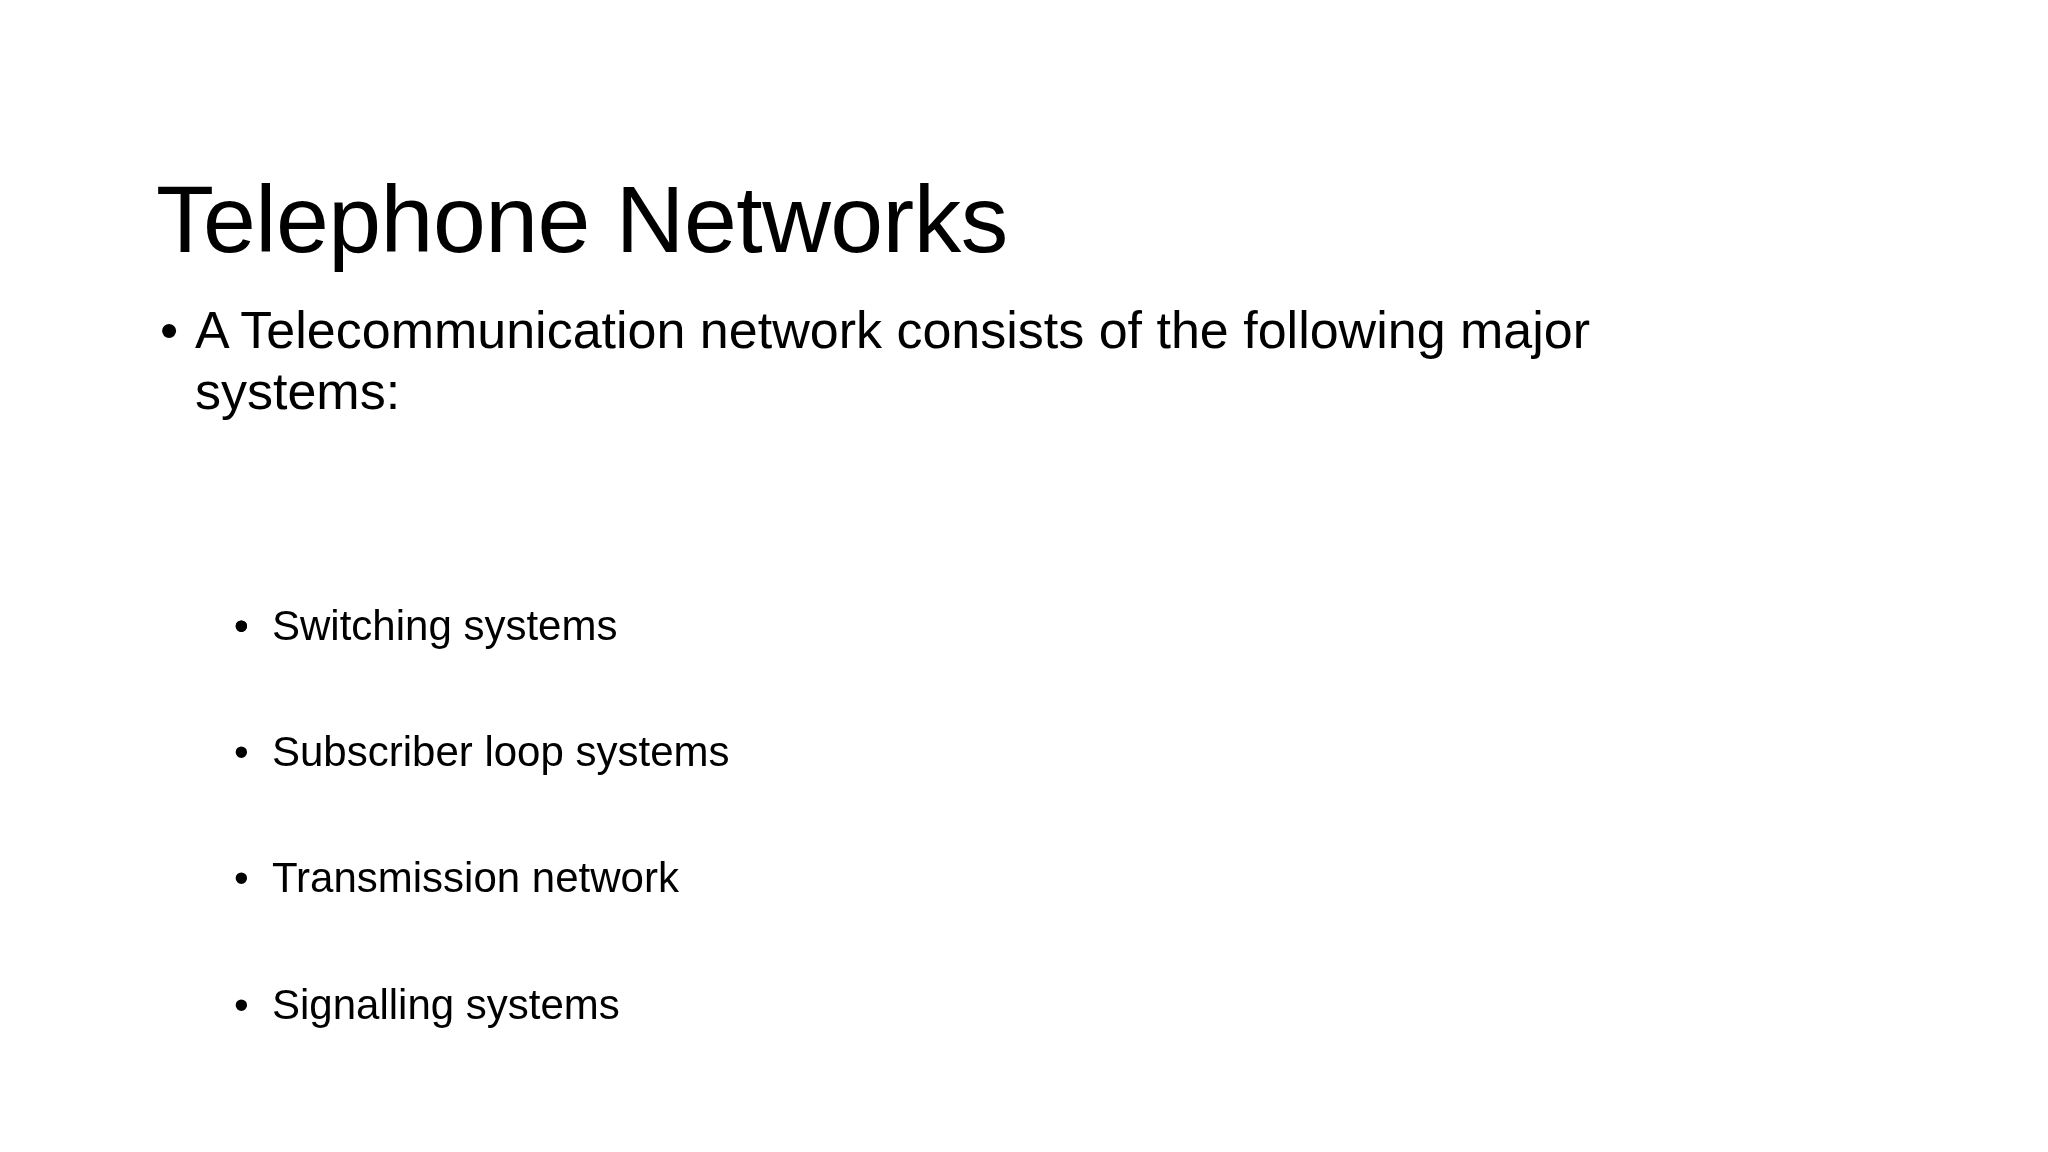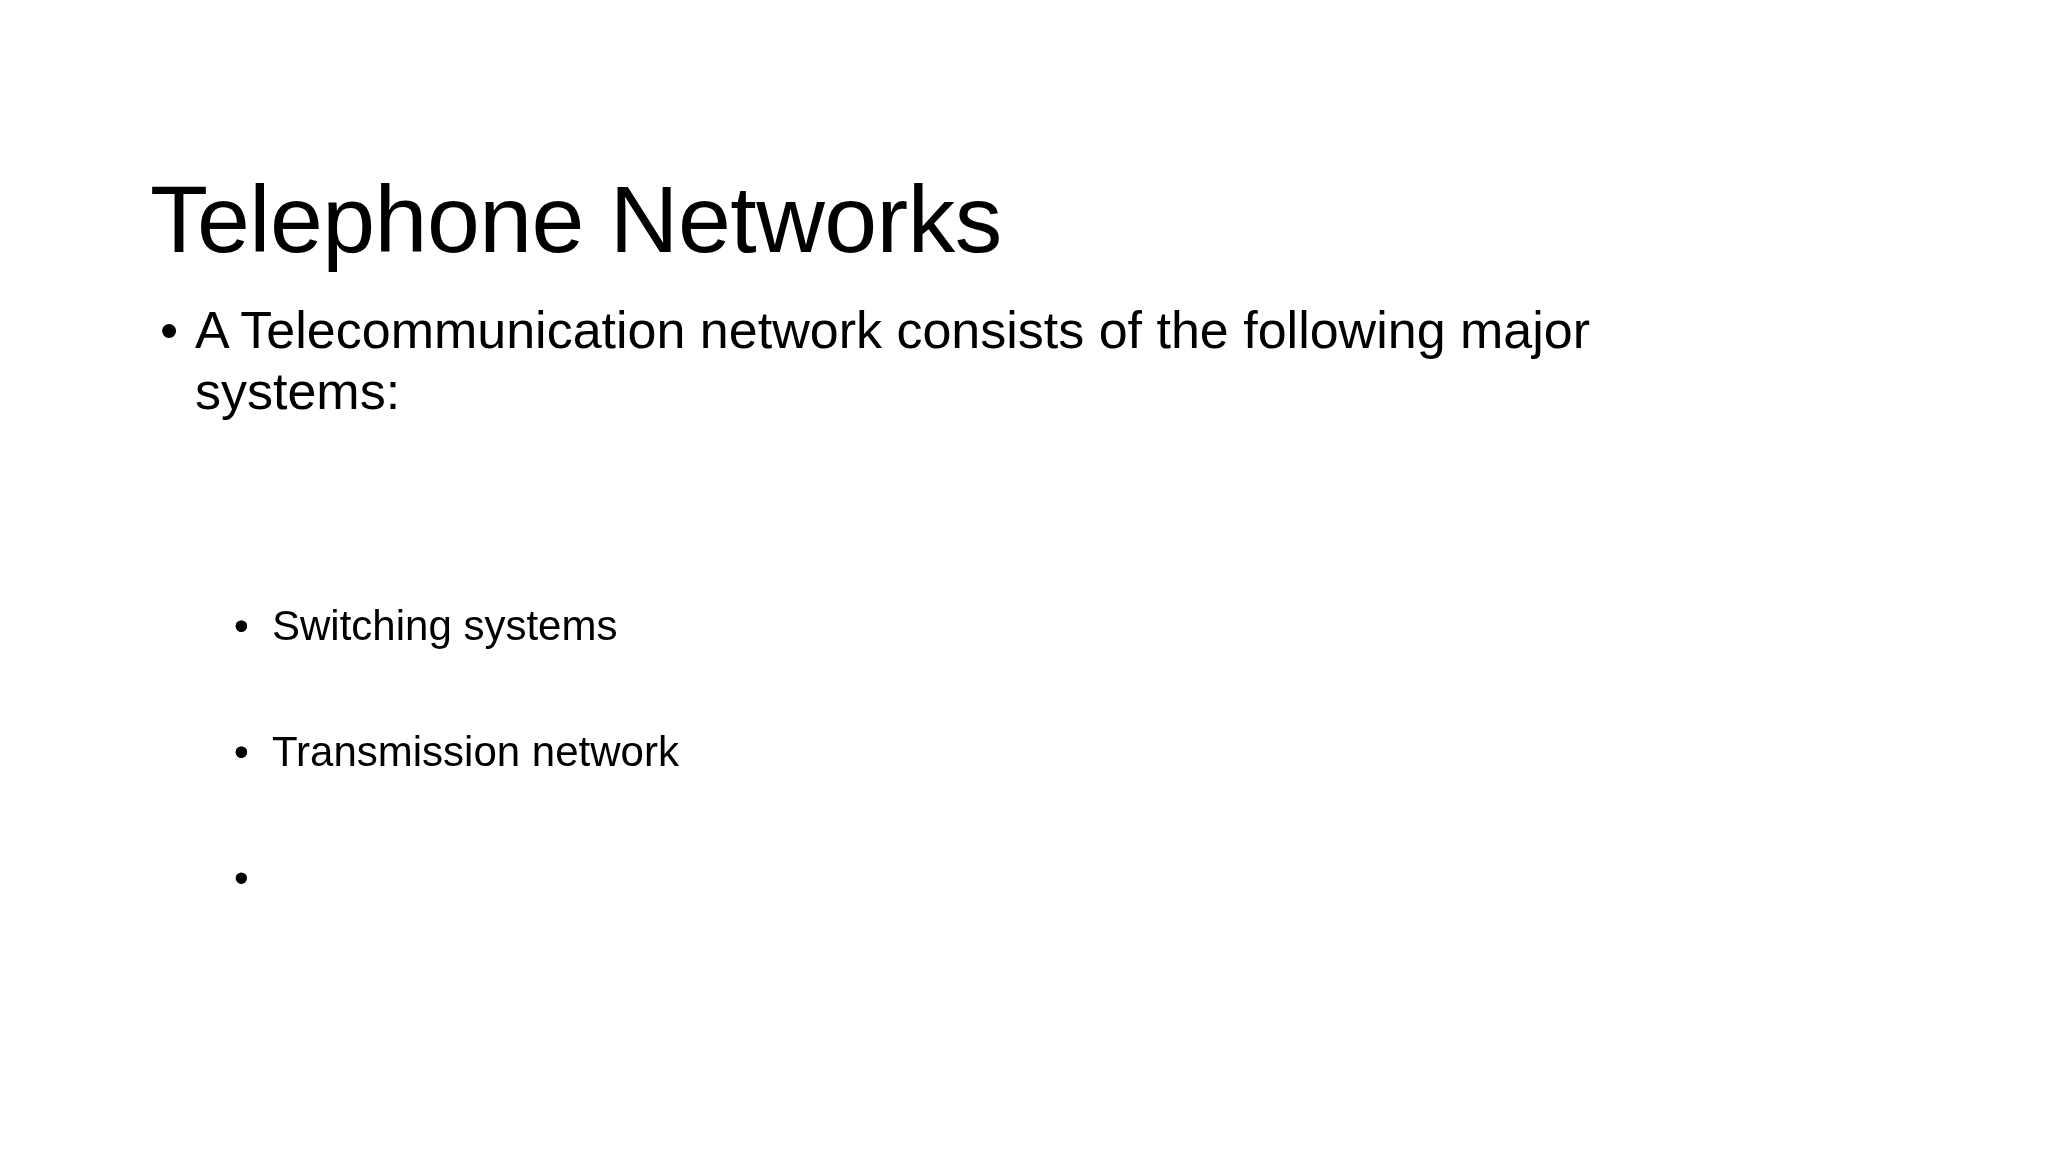--- a/index.html
+++ b/index.html
@@ -20,21 +20,21 @@
     width: 2048px;
     height: 1152px;
     background: #ffffff;
     overflow: hidden;
     box-sizing: border-box;
   }
 
   
   .slide-title {
     position: absolute;
-    left: 150px;
+    left: 156px;
     top: 104px;
     width: 1740px;
     font-family: "Liberation Sans", sans-serif;
     font-size: 95px;
     line-height: 1.08;
     font-weight: 400;
     color: #000000;
     letter-spacing: -0.5px;
     white-space: nowrap;
   }
@@ -131,28 +131,30 @@
         <span class="marker">•</span>
       </li>
 
       <li class="bullet-l2">
         <span class="marker">•</span>
         <span class="text">Switching systems</span>
       </li>
 
       <li class="bullet-l2">
         <span class="marker">•</span>
+        <span class="text">Subscriber loop systems</span>
       </li>
 
       <li class="bullet-l2">
         <span class="marker">•</span>
         <span class="text">Transmission network</span>
       </li>
 
       <li class="bullet-l2">
         <span class="marker">•</span>
+        <span class="text">Signalling systems</span>
       </li>
 
     </ul>
 
   </div>
 
 </div>
 
 </body></html>

